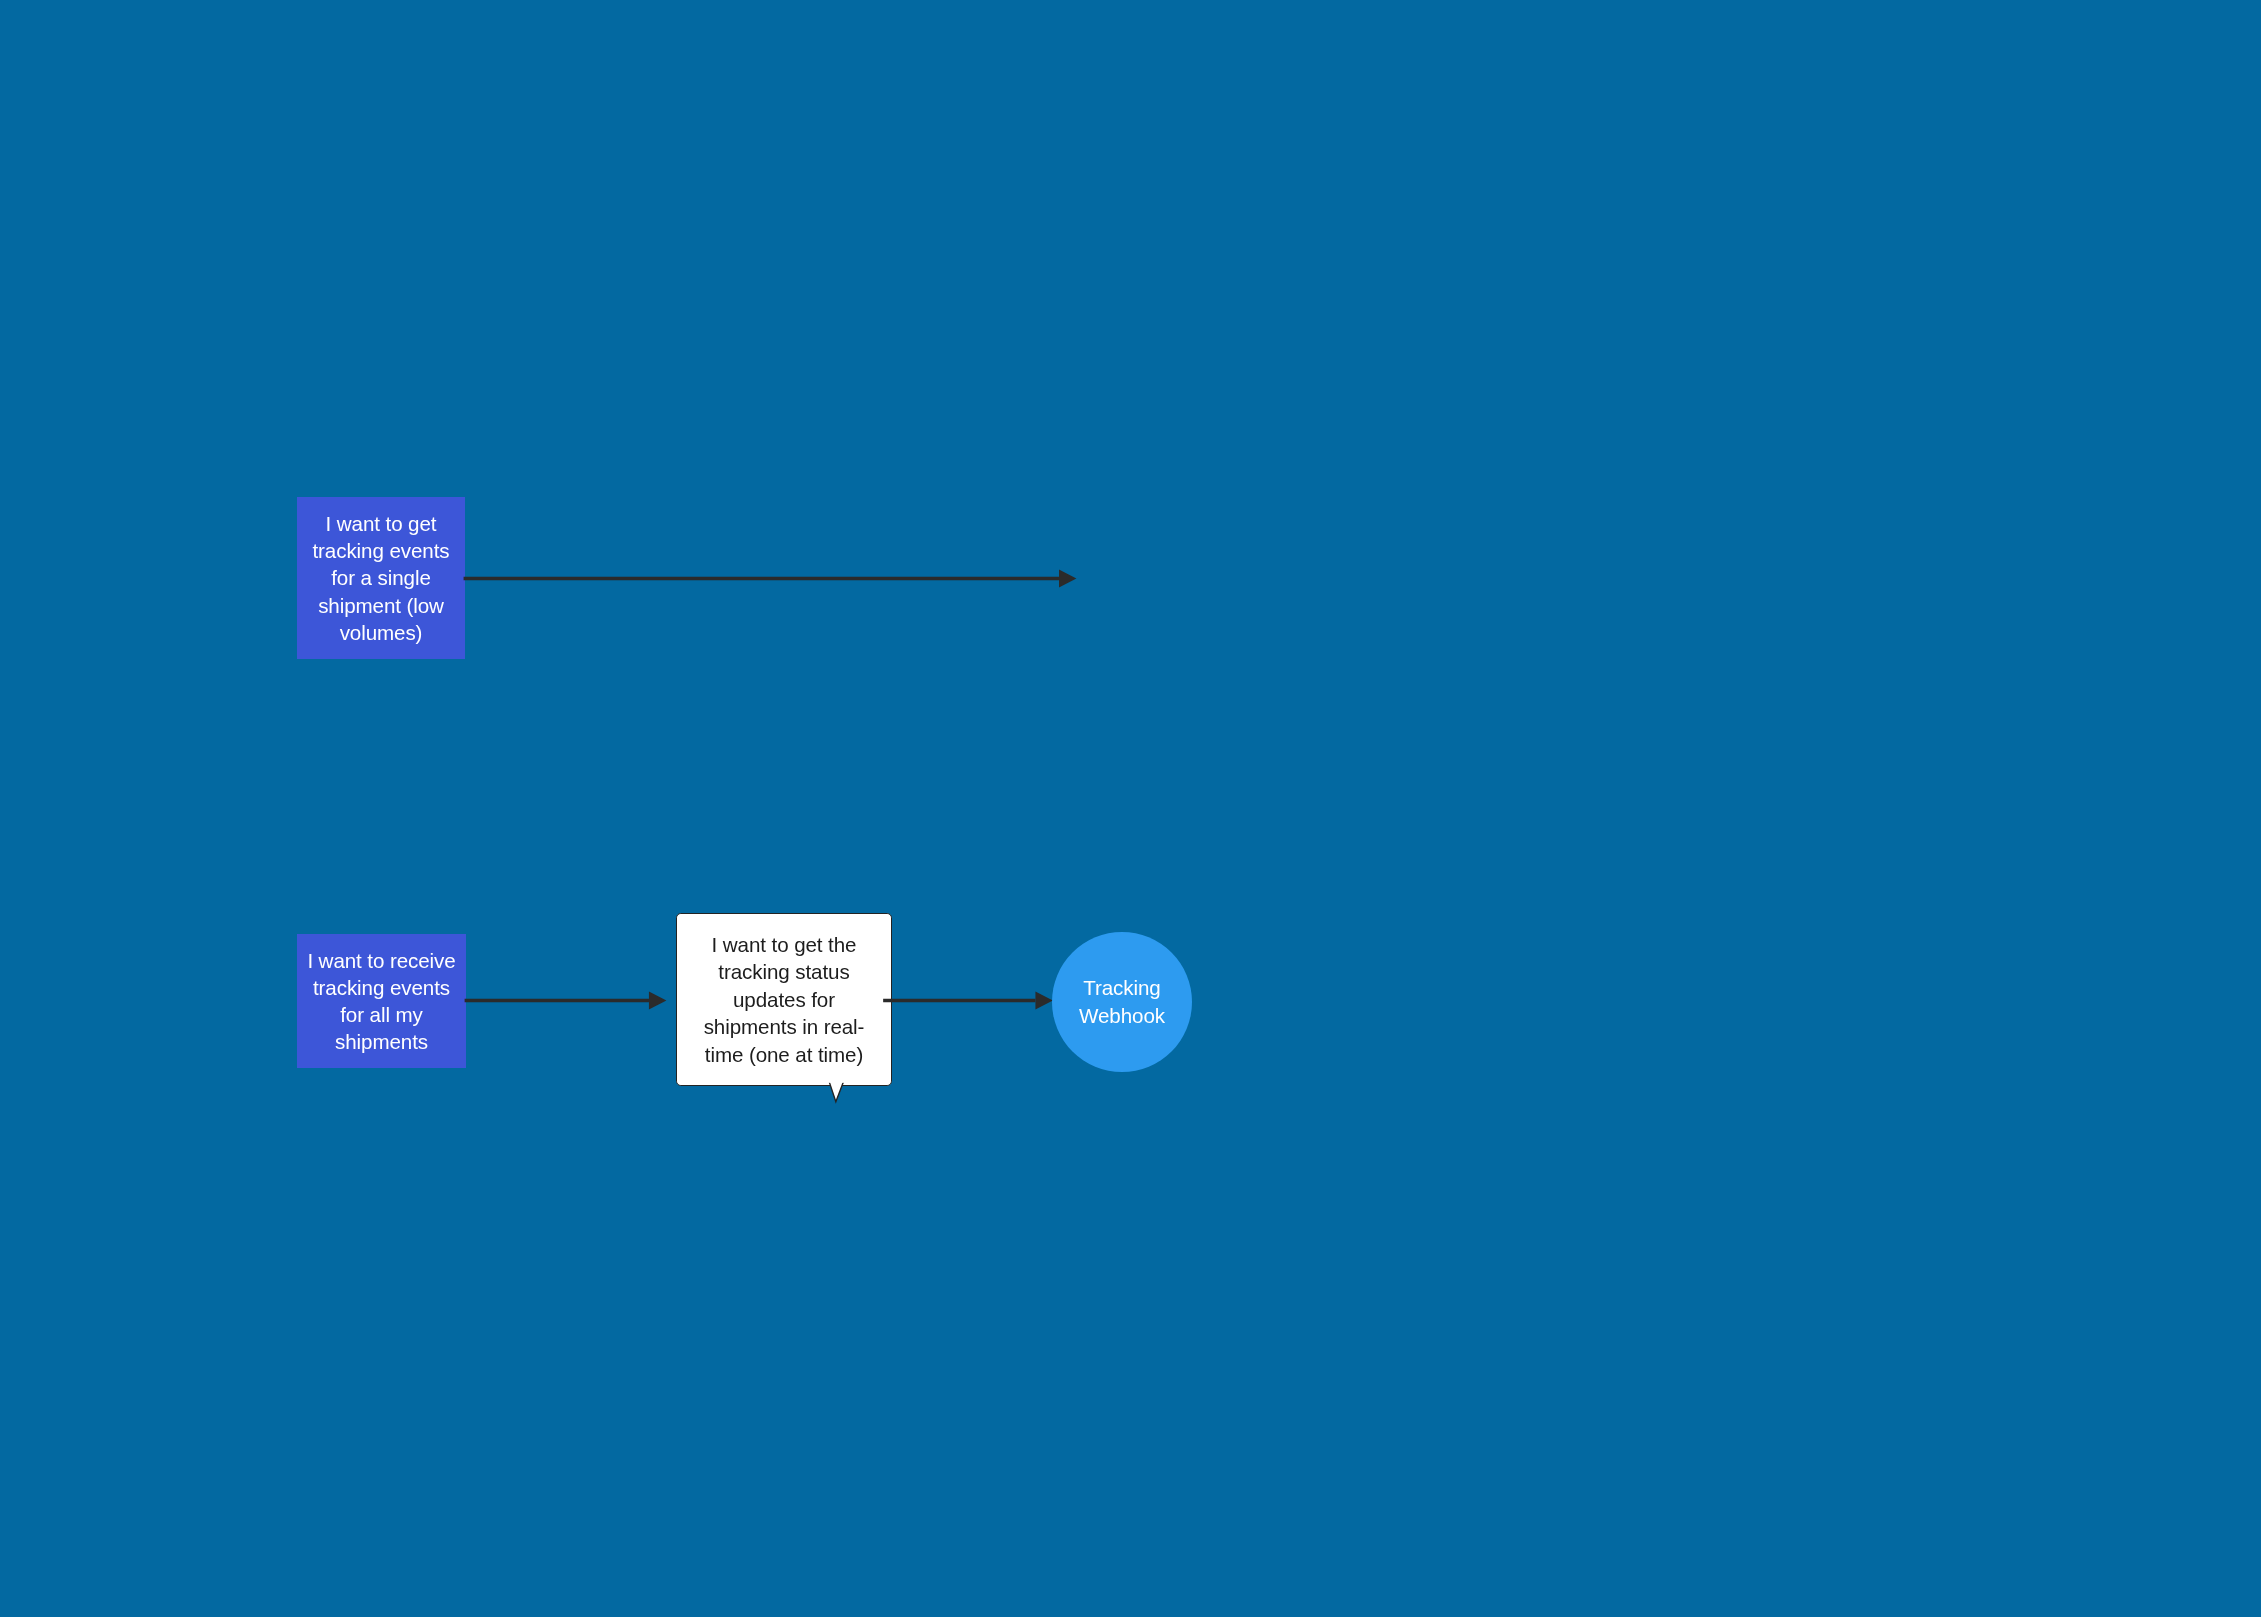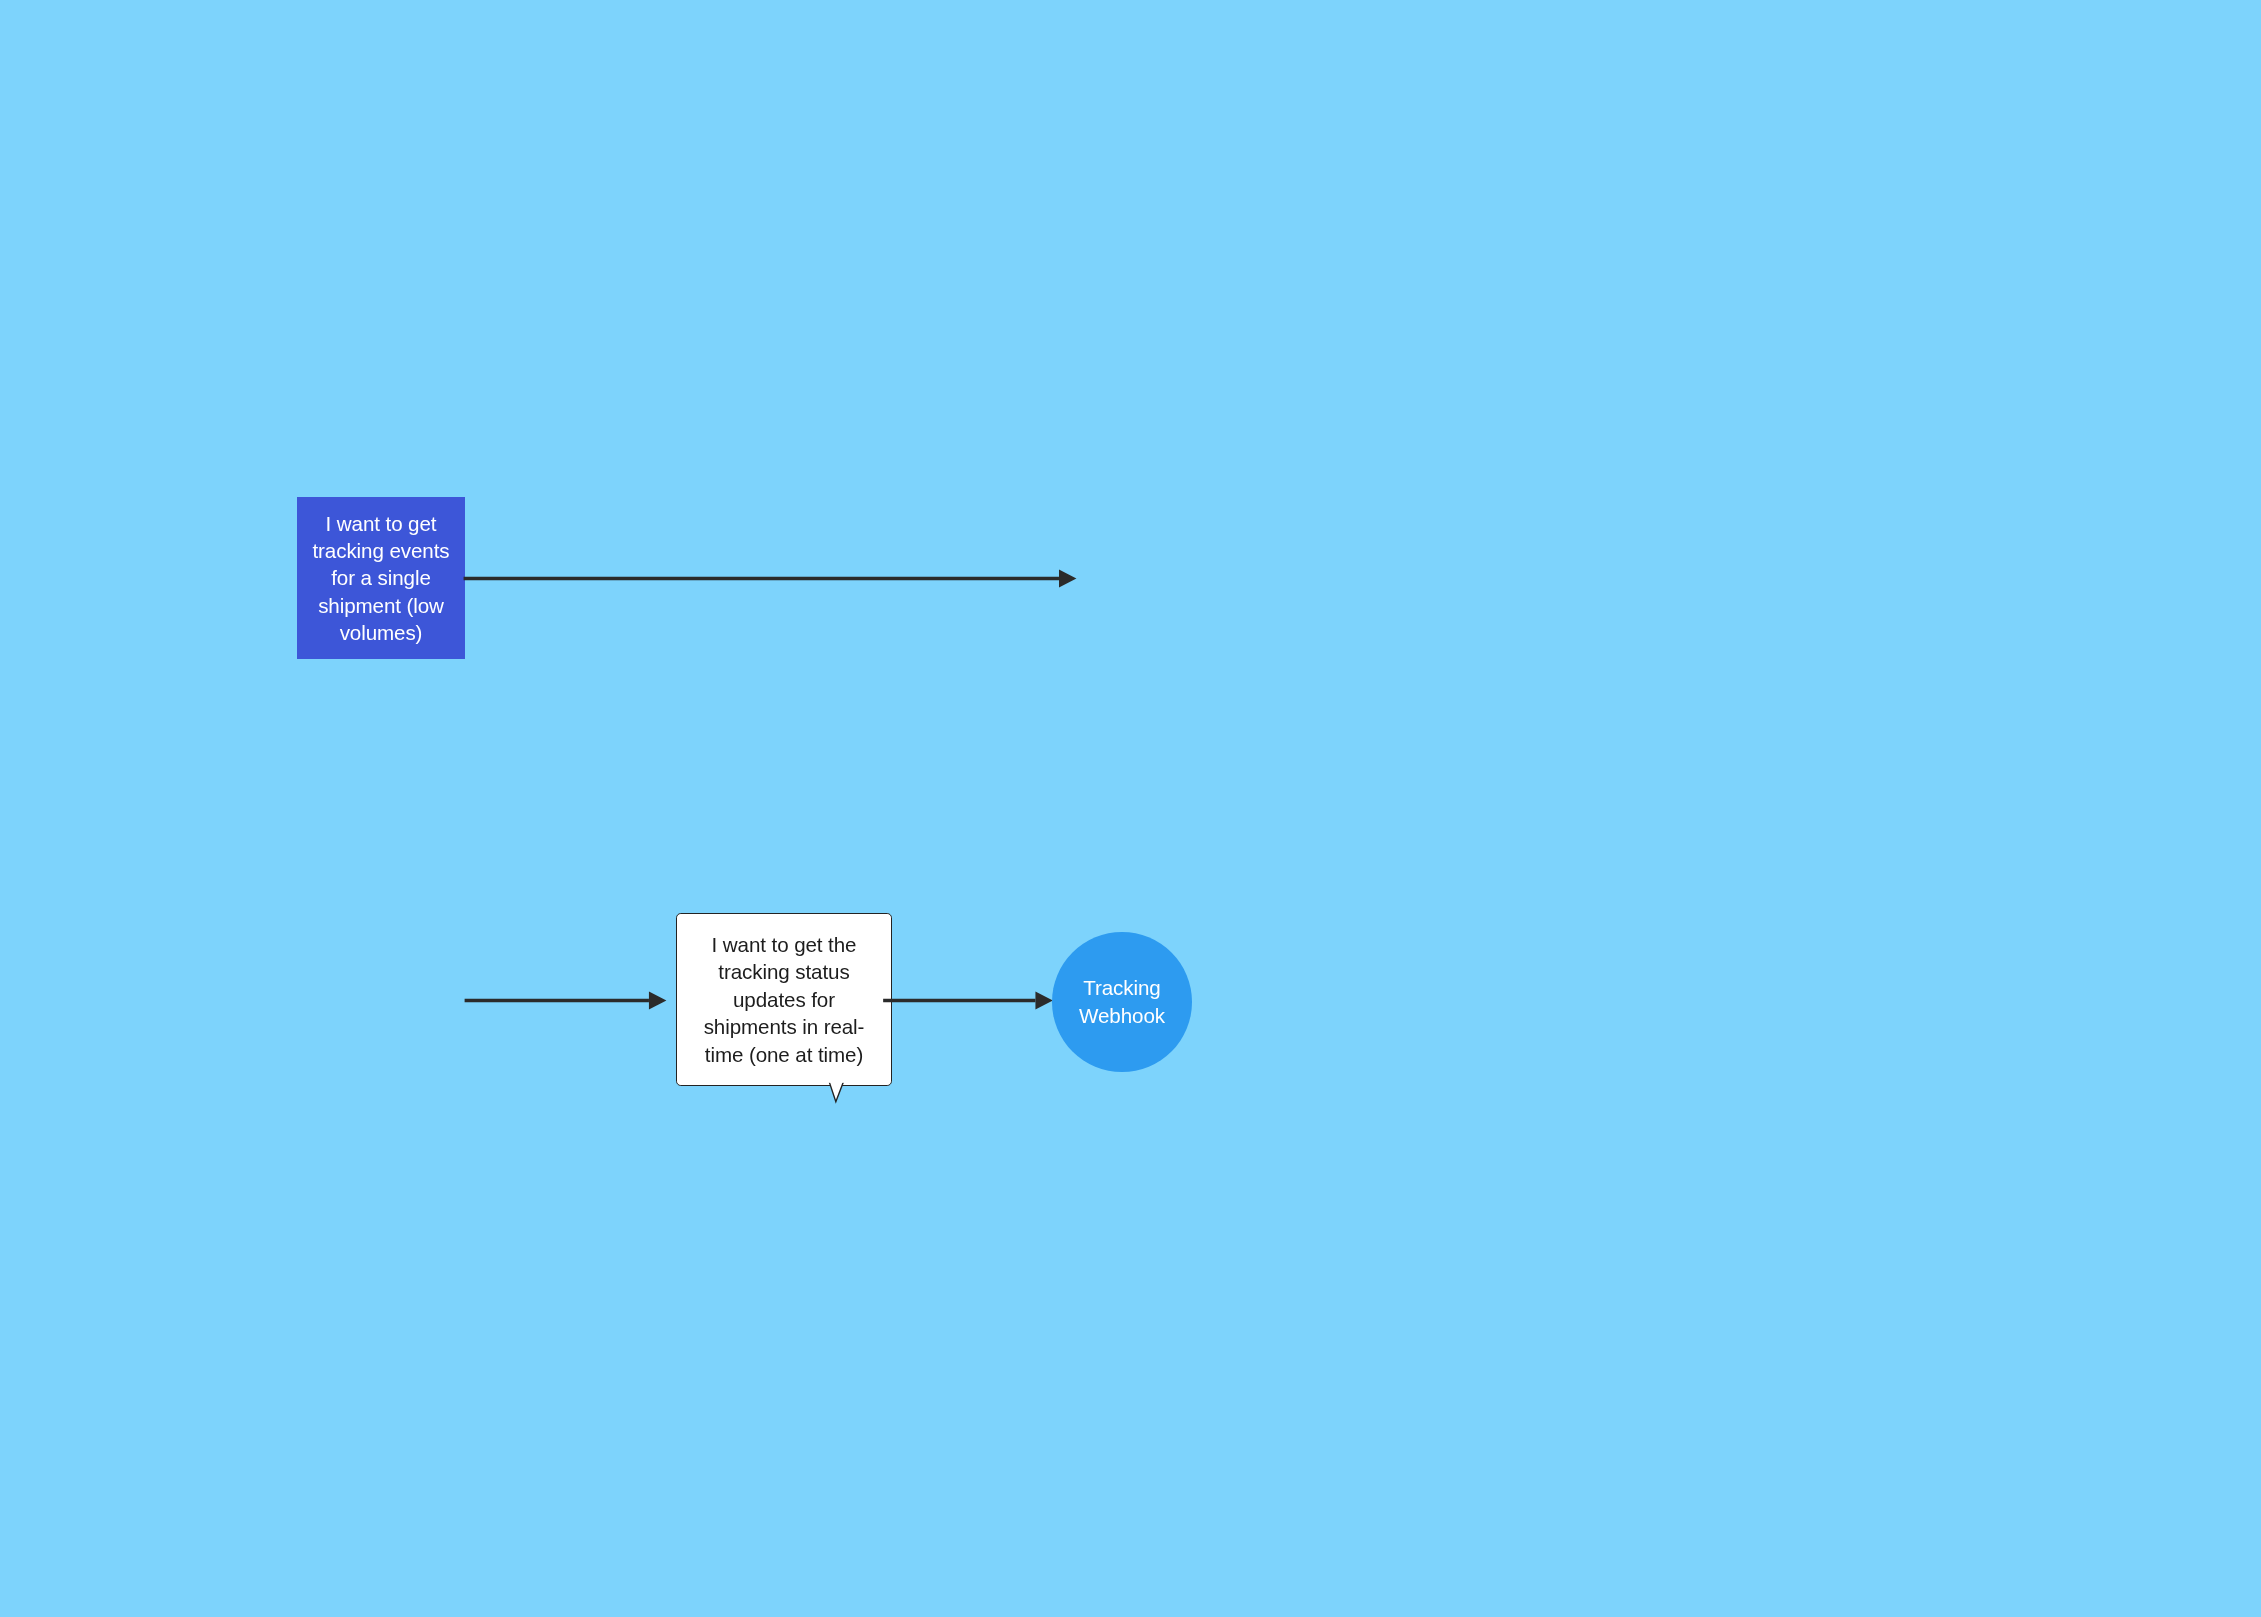--- a/index.html
+++ b/index.html
@@ -4,21 +4,21 @@
 <style>
   html, body {
     margin: 0;
     padding: 0;
     background: #ffffff;
   }
   #canvas {
     position: relative;
     width: 2261px;
     height: 1618px;
-    background: #7dd3fc;
+    background: #0369a1;
     font-family: "Liberation Sans", sans-serif;
     overflow: hidden;
   }
 
   
   .node-box {
     position: absolute;
     box-sizing: border-box;
     display: flex;
     align-items: center;
@@ -91,20 +91,23 @@
   <div class="node-box" style="left:297px; top:497px; width:168px; height:162px;">
     <span>I want to get tracking events for a single shipment (low volumes)</span>
   </div>
 
   <svg class="connector" style="left:459px; top:562px; width:622px; height:33px;" viewBox="0 0 1300 70">
     <line x1="0" y1="35" x2="1263" y2="35"></line>
     <polygon points="1263,16 1300,35 1263,54"></polygon>
   </svg>
 
 
+  <div class="node-box" style="left:297px; top:934px; width:169px; height:134px;">
+    <span>I want to receive tracking events for all my shipments</span>
+  </div>
 
   <svg class="connector" style="left:463px; top:984px; width:205px; height:33px;" viewBox="0 0 428 70">
     <line x1="0" y1="35" x2="391" y2="35"></line>
     <polygon points="391,16 428,35 391,54"></polygon>
   </svg>
 
   <div class="bubble" style="left:666px; top:913px; width:216px; height:173px;">
     <span>I want to get the tracking status updates for shipments in real-time (one at time)</span>
   </div>
 

